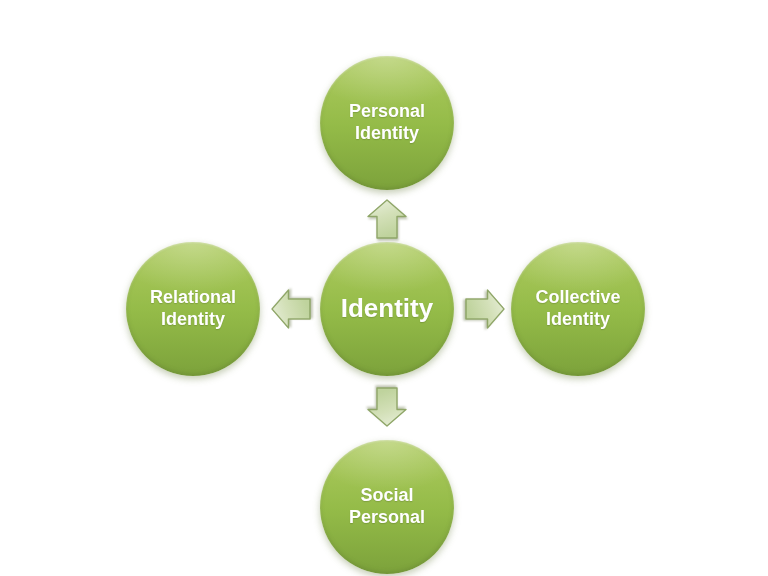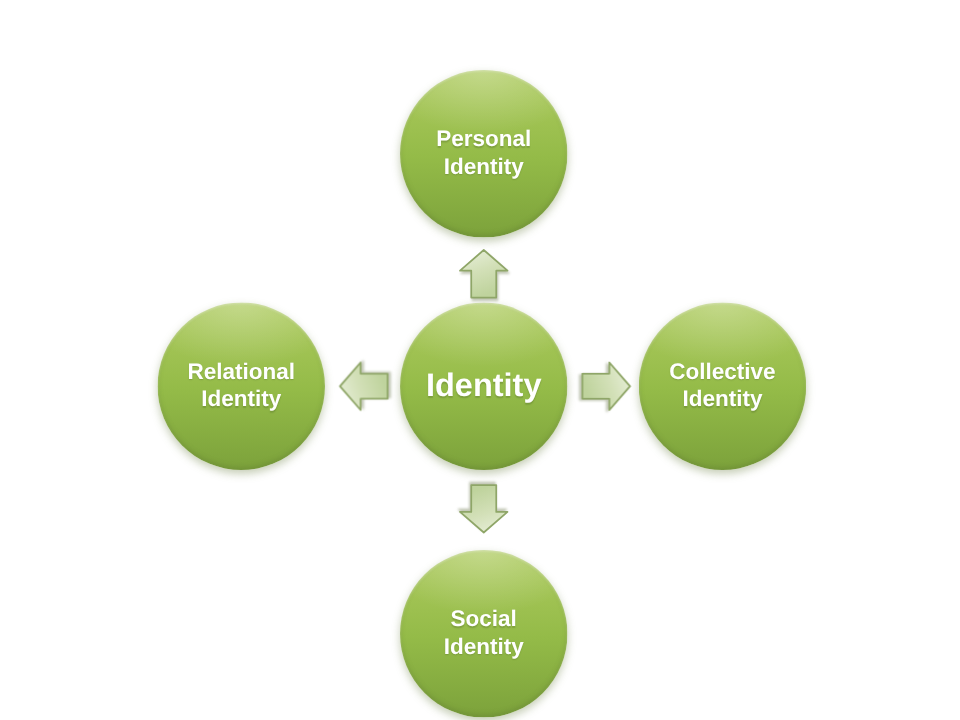--- a/index.html
+++ b/index.html
@@ -95,21 +95,21 @@
     <div class="node-label">Identity</div>
   </div>
 
   <div class="node node-right">
     <div class="node-label">Collective
 Identity</div>
   </div>
 
   <div class="node node-bottom">
     <div class="node-label">Social
-Identity</div>
+Personal</div>
   </div>
 
   <div class="arrow arrow-up">
     <svg viewBox="0 0 42 42" xmlns="http://www.w3.org/2000/svg">
       <defs>
         <linearGradient id="arrowGrad" x1="0" y1="0" x2="0.35" y2="1">
           <stop offset="0" stop-color="#e9f0dc"></stop>
           <stop offset="0.5" stop-color="#d3e0b8"></stop>
           <stop offset="1" stop-color="#bfd39d"></stop>
         </linearGradient>

